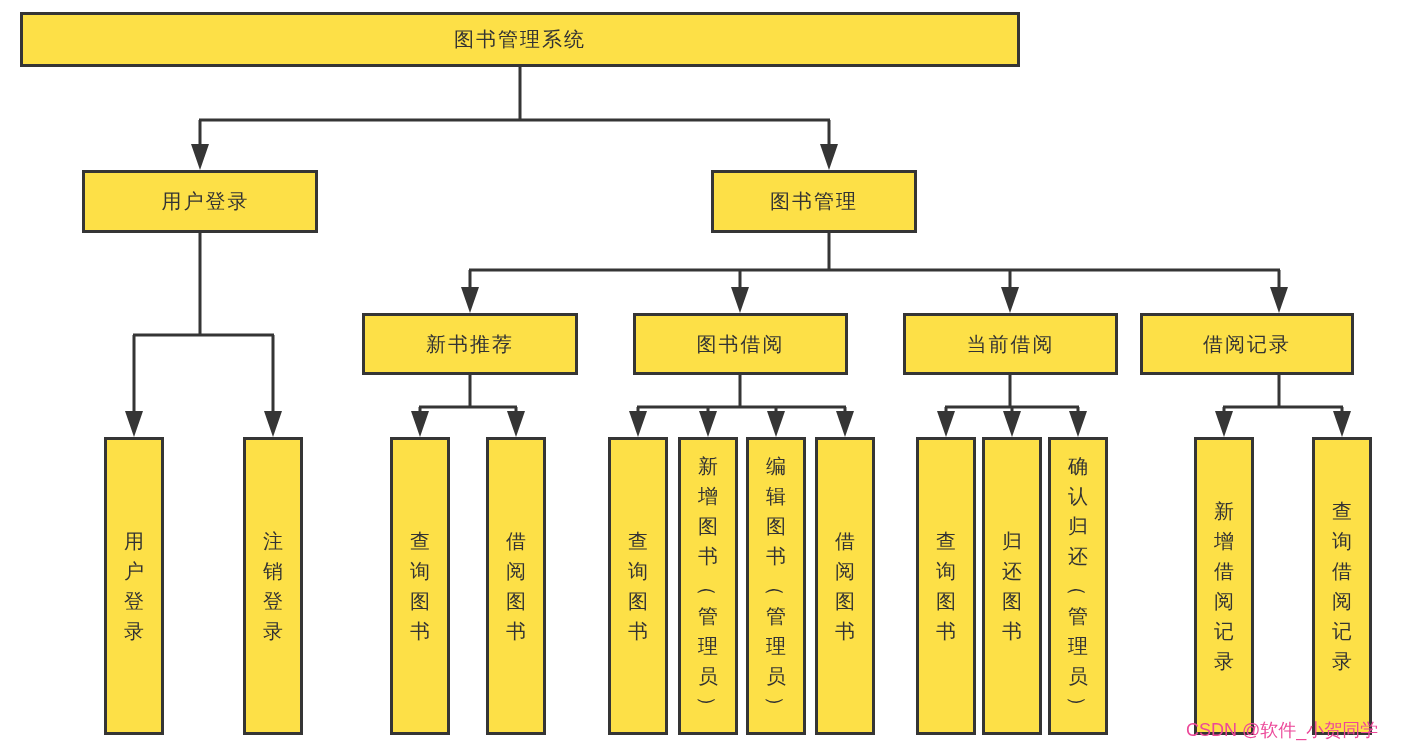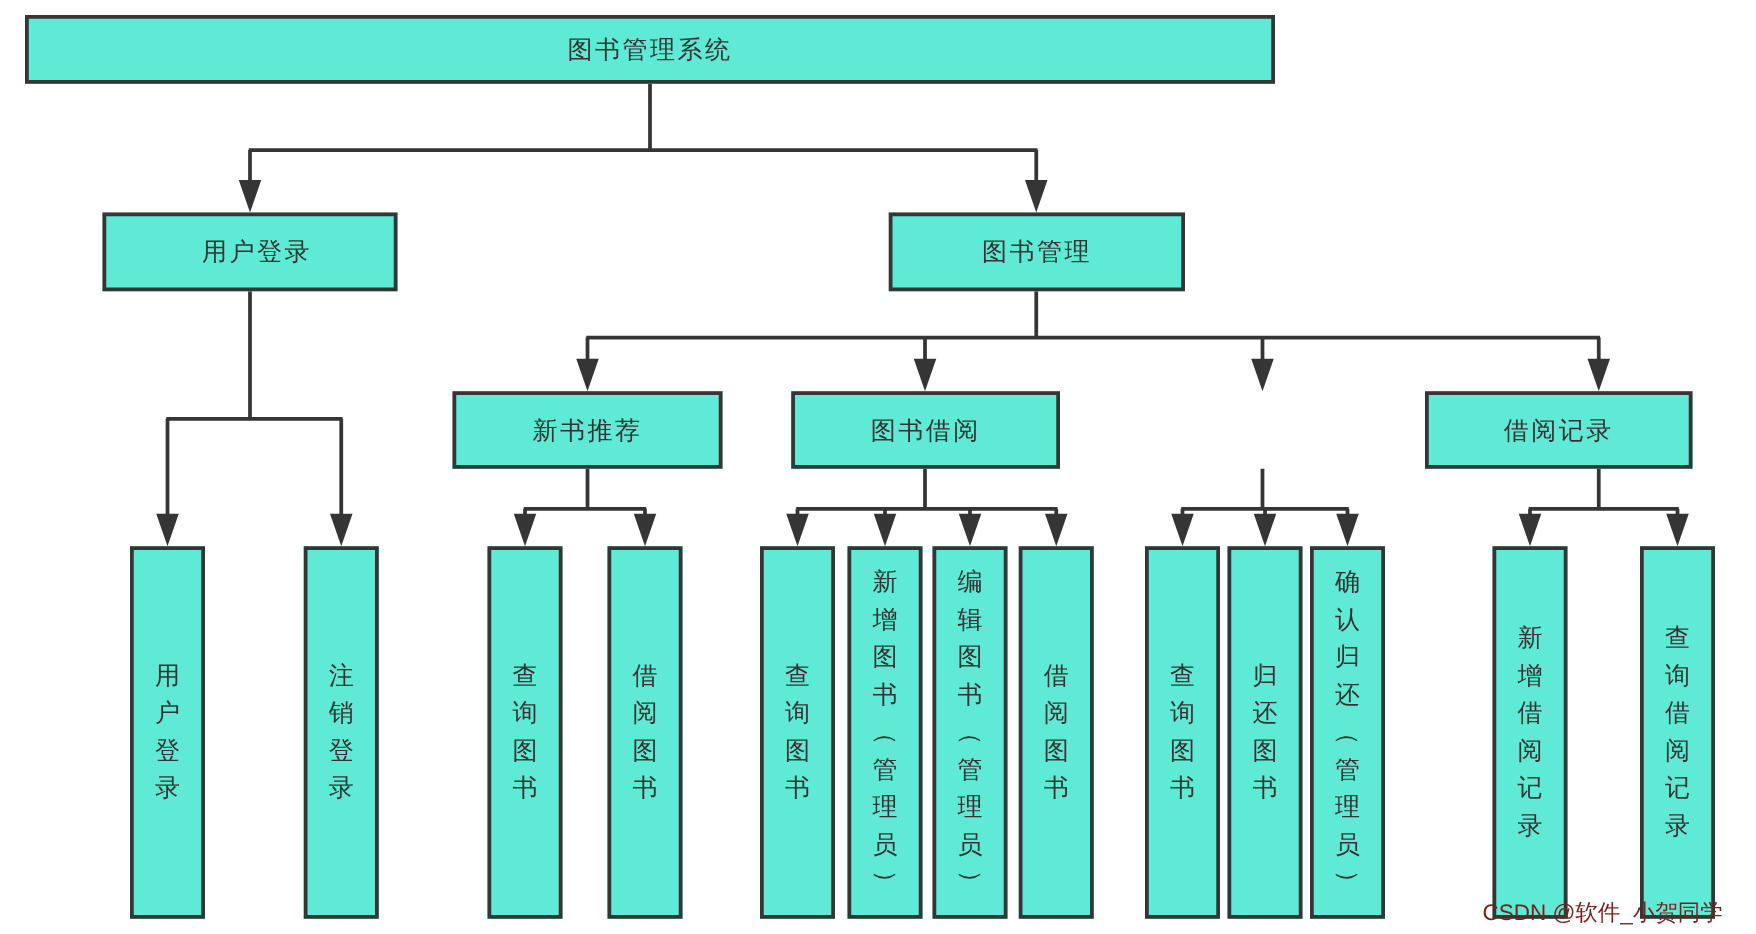--- a/index.html
+++ b/index.html
@@ -16,21 +16,21 @@
     overflow: hidden;
   }
   svg.connectors {
     position: absolute;
     left: 0;
     top: 0;
     z-index: 1;
   }
   .node {
     position: absolute;
-    background: #5eead4;
+    background: #fde047;
     border: 3px solid #353535;
     box-sizing: border-box;
     display: flex;
     align-items: center;
     justify-content: center;
     z-index: 2;
     color: #333333;
   }
   .hbox {
     font-size: 20px;
@@ -53,21 +53,21 @@
     text-align: center;
   }
   .vchar.rot {
     transform: rotate(90deg);
   }
   .watermark {
     position: absolute;
     left: 1186px;
     top: 718px;
     z-index: 3;
-    color: #7f1d1d;
+    color: #ec4899;
     font-size: 18px;
     white-space: nowrap;
   }
 </style>
 </head>
 <body>
 
 <div id="canvas">
 
   <svg class="connectors" width="1405" height="747" viewBox="0 0 1405 747">
@@ -110,29 +110,32 @@
     </g>
   </svg>
 
   <div class="node hbox" style="left:20px; top:12px; width:1000px; height:55px;">
     <span class="label">图书管理系统</span>
   </div>
 
   <div class="node hbox" style="left:82px; top:170px; width:236px; height:63px;padding-left:11px;">
     <span class="label">用户登录</span>
   </div>
-  <div class="node hbox" style="left:711px; top:170px; width:237px; height:63px;font-family:Liberation Serif, serif;">
+  <div class="node hbox" style="left:711px; top:170px; width:206px; height:63px;font-family:Liberation Serif, serif;">
     <span class="label">图书管理</span>
   </div>
 
   <div class="node hbox" style="left:362px; top:313px; width:216px; height:62px;font-family:Liberation Mono, monospace;">
     <span class="label">新书推荐</span>
   </div>
   <div class="node hbox" style="left:633px; top:313px; width:215px; height:62px;">
     <span class="label">图书借阅</span>
+  </div>
+  <div class="node hbox" style="left:903px; top:313px; width:215px; height:62px;">
+    <span class="label">当前借阅</span>
   </div>
   <div class="node hbox" style="left:1140px; top:313px; width:214px; height:62px;">
     <span class="label">借阅记录</span>
   </div>
 
   <div class="node vbox" style="left:104px; top:437px; width:60px; height:298px;">
     <span class="label">
         <span class="vchar">用</span>
         <span class="vchar">户</span>
         <span class="vchar">登</span>

